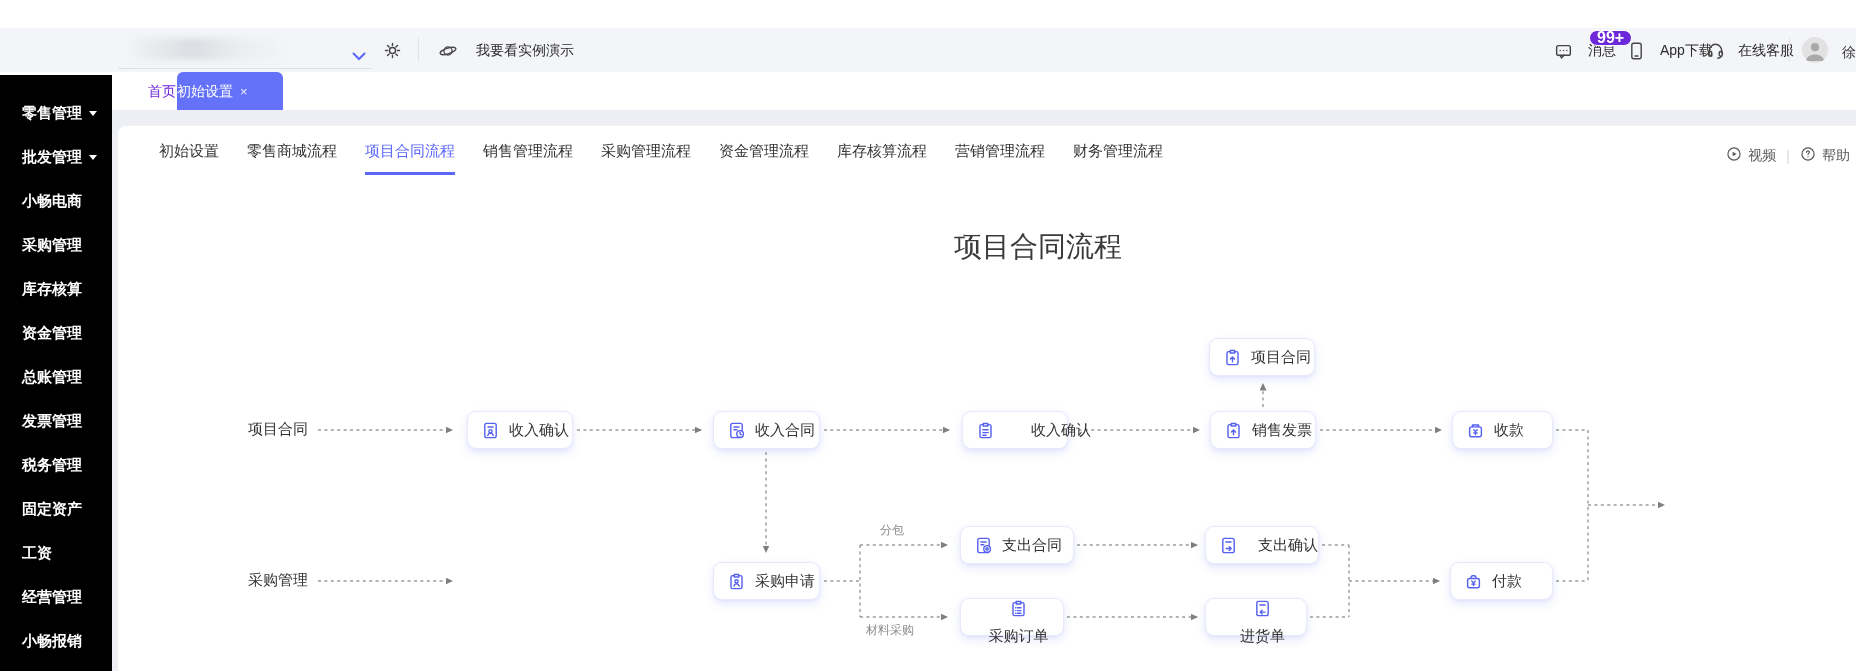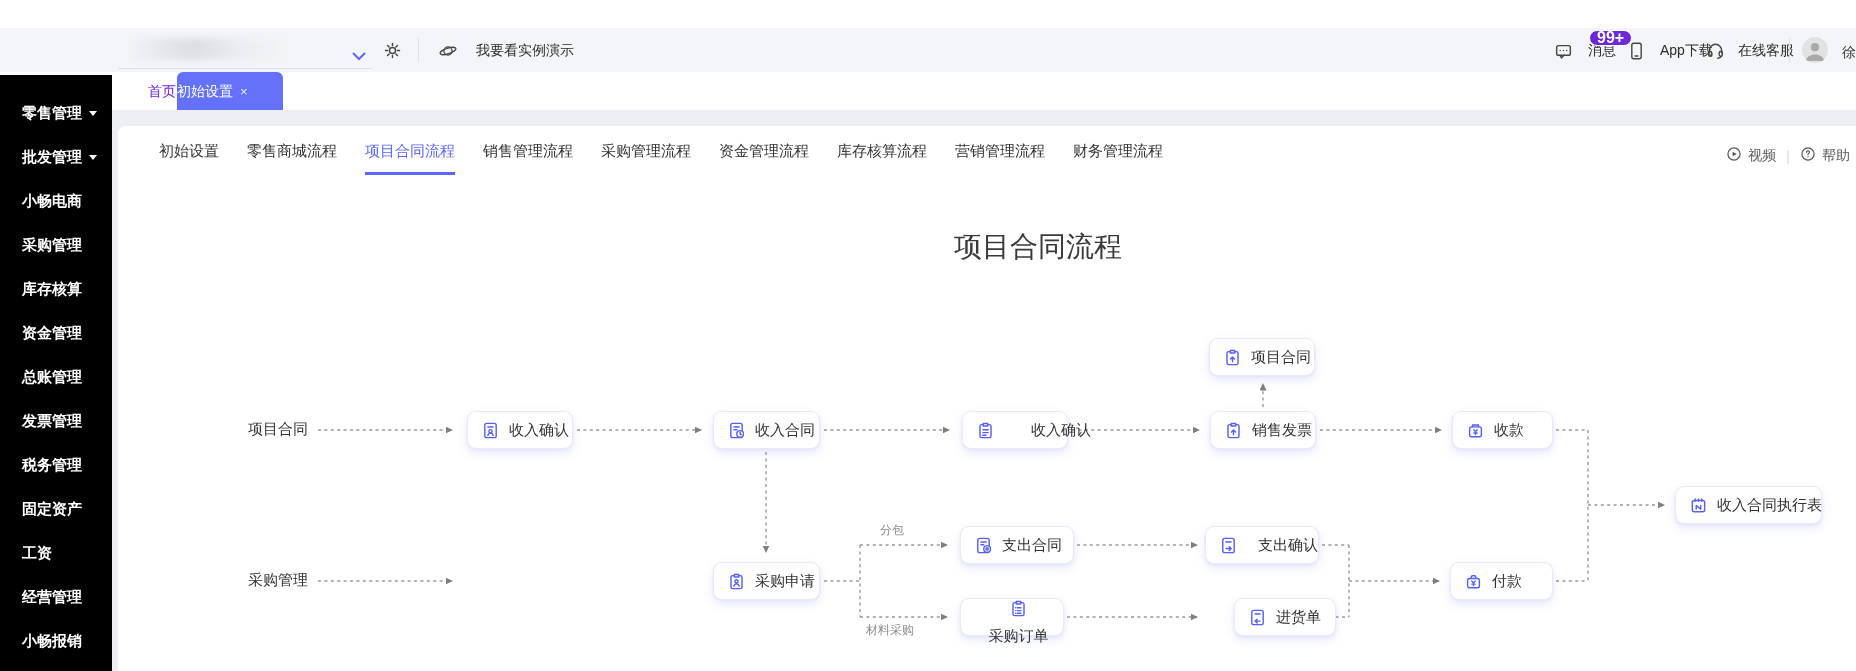--- a/index.html
+++ b/index.html
@@ -327,44 +327,34 @@
     <span class="nicon">
         <svg viewBox="0 0 20 20" width="19" height="19" fill="none" stroke="#5661f0" stroke-width="1.5" stroke-linecap="round" stroke-linejoin="round">
           <rect x="4.2" y="3.8" width="11.6" height="13.7" rx="1.8"></rect>
           <path d="M7.6 2.6h4.8v2.6H7.6z" fill="#fff"></path>
           <path d="M8.6 9.3h4M8.6 12.2h4M8.6 15h4"></path>
           <path d="M6.9 9.3h.01M6.9 12.2h.01M6.9 15h.01"></path>
         </svg>
       </span>
       <span>采购订单</span>
   </div>
-  <div class="node" style="left:1234px;top:598px;width:102px;">
+  <div class="node" style="left:1205px;top:598px;width:102px;flex-direction:column;">
     <span class="nicon">
         <svg viewBox="0 0 20 20" width="19" height="19" fill="none" stroke="#5661f0" stroke-width="1.5" stroke-linecap="round" stroke-linejoin="round">
           <rect x="4" y="2.5" width="12" height="15" rx="2"></rect>
           <path d="M7.3 6.3h5.4"></path>
           <path d="M12.7 13.8h-5M9.6 11.8l-2 2 2 2"></path>
         </svg>
       </span>
       <span>进货单</span>
   </div>
   <div class="node" style="left:1450px;top:562px;width:103px;">
     <span class="nicon">
         <svg viewBox="0 0 20 20" width="19" height="19" fill="none" stroke="#5661f0" stroke-width="1.5" stroke-linecap="round" stroke-linejoin="round">
           <rect x="3.8" y="6.8" width="12.4" height="9.7" rx="2"></rect>
           <path d="M7.6 6.6V5.2a1.2 1.2 0 011.2-1.2h2.4a1.2 1.2 0 011.2 1.2v1.4"></path>
           <path d="M8.2 9.6l1.8 2 1.8-2M10 11.6v2.6M8.3 12.8h3.4"></path>
         </svg>
       </span>
       <span>付款</span>
   </div>
-  <div class="node" style="left:1675px;top:486px;width:147px;">
-    <span class="nicon">
-        <svg viewBox="0 0 20 20" width="19" height="19" fill="none" stroke="#5661f0" stroke-width="1.5" stroke-linecap="round" stroke-linejoin="round">
-          <rect x="3.5" y="4.8" width="13" height="11.7" rx="2"></rect>
-          <path d="M6.5 3.2v2.2M10 3.2v2.2M13.5 3.2v2.2"></path>
-          <path d="M7.6 13.8V10l4.8 3.8V10"></path>
-        </svg>
-      </span>
-      <span>收入合同执行表</span>
-  </div>
 
 </div>
 
 </body></html>

